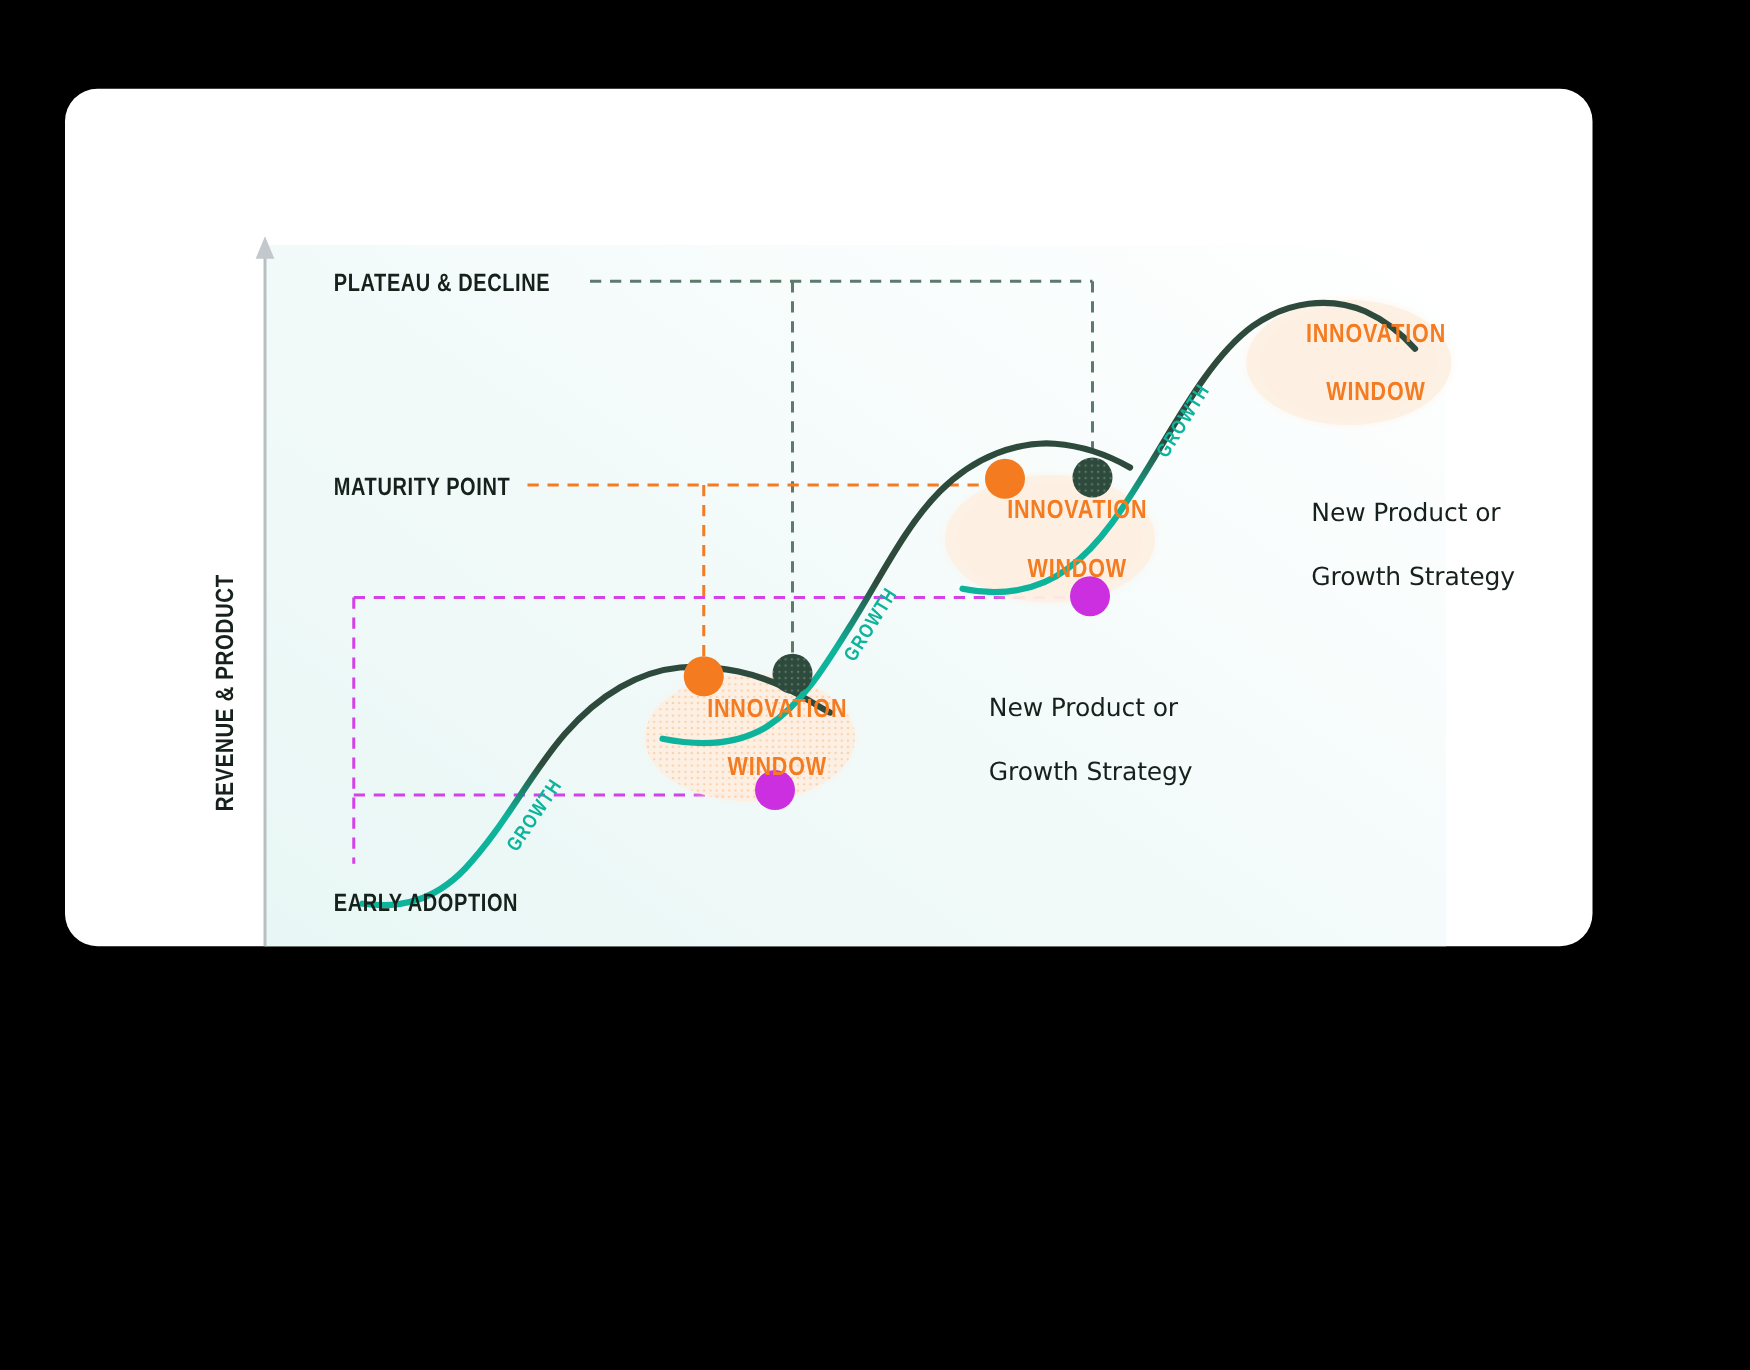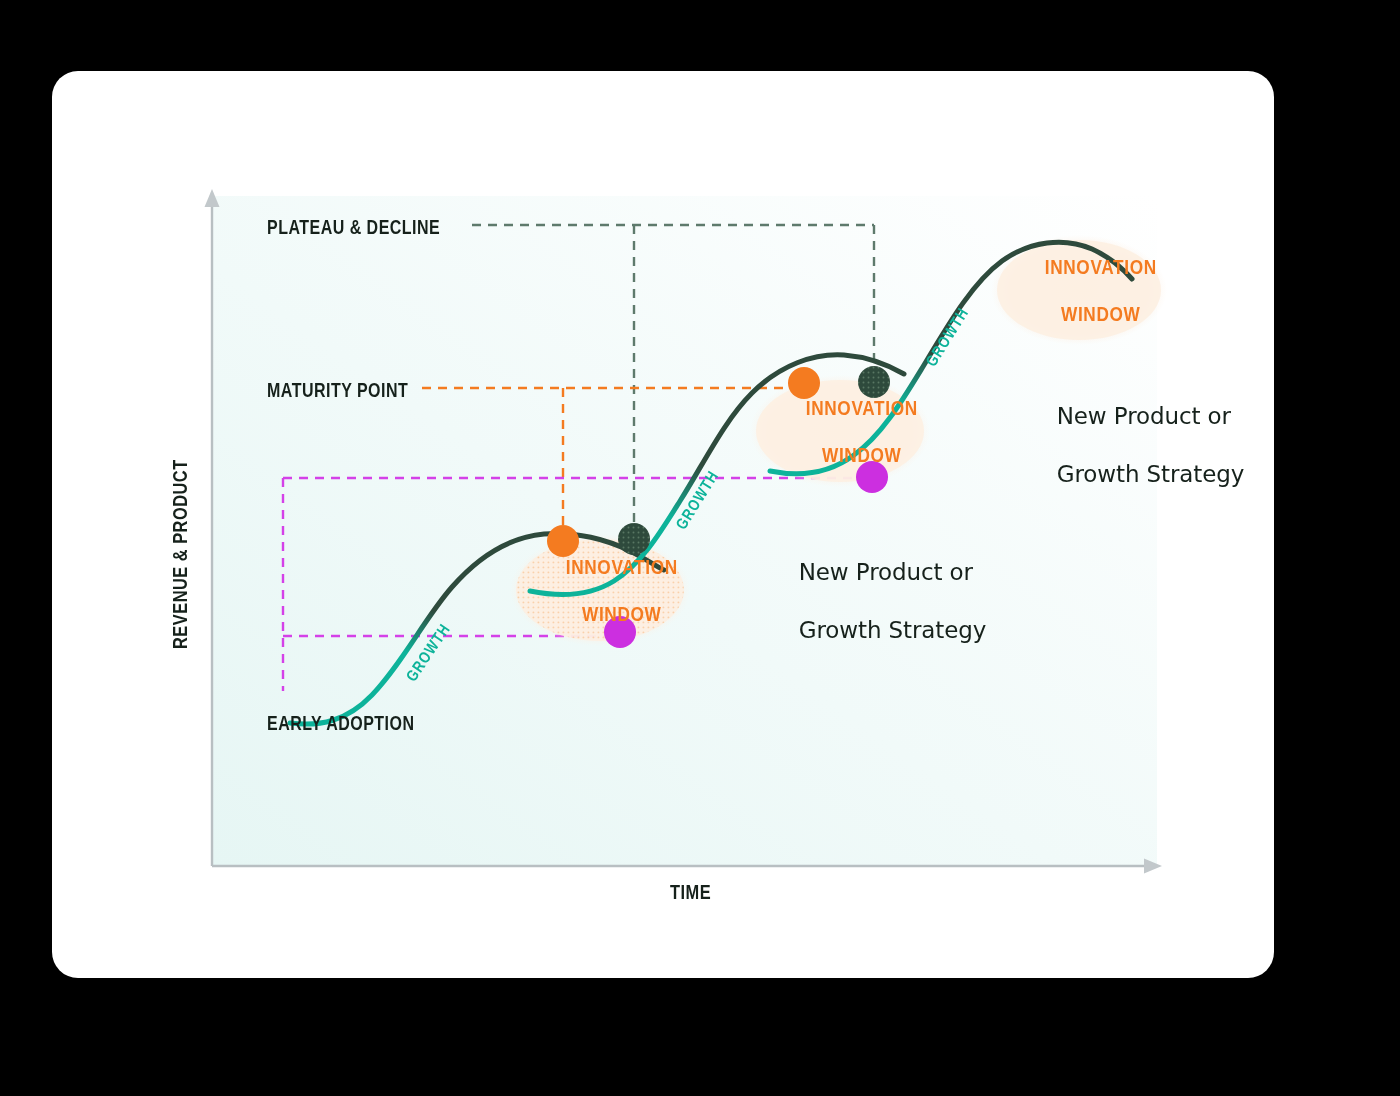--- a/index.html
+++ b/index.html
@@ -17,21 +17,21 @@
     position: relative;
     width: 1400px;
     height: 1096px;
   }
   
   #card {
     position: absolute;
     left: 52px;
     top: 71px;
     width: 1222px;
-    height: 907px;
+    height: 686px;
     background: #ffffff;
     border-radius: 26px;
     box-shadow: 22px 26px 0 0 rgba(0,0,0,1);
     overflow: hidden;
   }
   #stage {
     position: absolute;
     left: 0;
     top: 0;
     width: 1222px;
@@ -70,21 +70,21 @@
     transform-origin: left bottom;
     transform: rotate(-90deg) scaleX(0.82);
   }
   #x-axis-title {
     transform: scaleX(0.82);
     transform-origin: left center;
   }
   .annot {
     position: absolute;
     font-family: "DejaVu Sans", sans-serif;
-    font-size: 23px;
+    font-size: 20px;
     line-height: 1.26;
     color: #16211b;
     white-space: pre;
     letter-spacing: -0.1px;
   }
   .iw-label {
     position: absolute;
     font-family: "Liberation Sans Narrow", "Liberation Sans", sans-serif;
     font-weight: 700;
     font-size: 21px;

